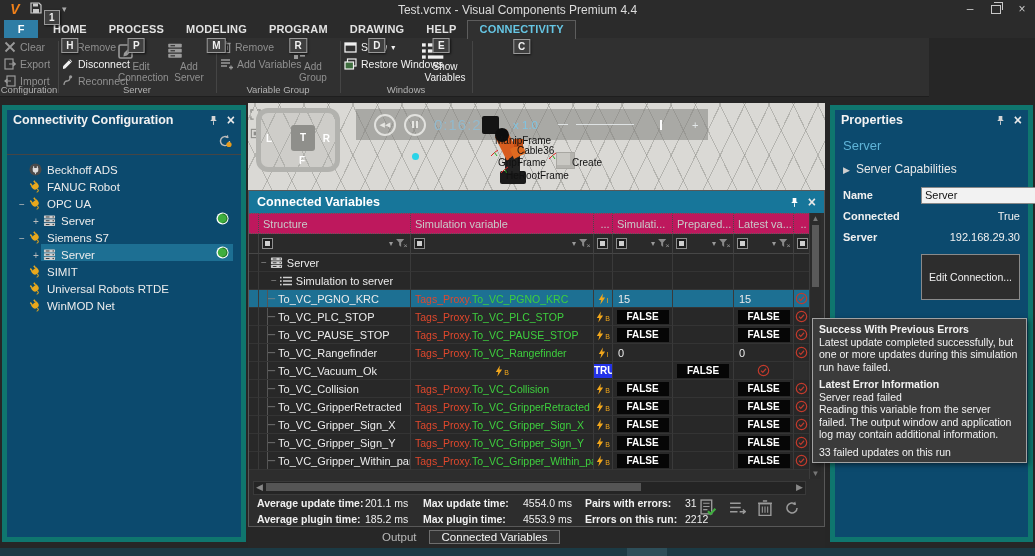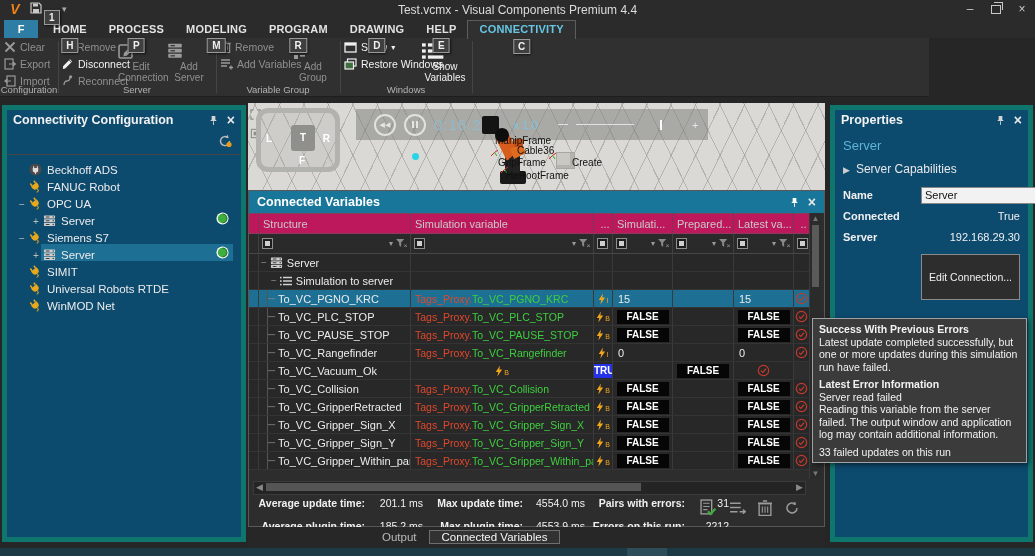--- a/index.html
+++ b/index.html
@@ -118,21 +118,21 @@
          display:flex;align-items:center;justify-content:center;}
   .badge.true{background:#2433e8;}
   .pv{font-size:11px;color:#eaeaea;padding-left:5px;}
   .vscroll{position:absolute;right:3px;top:22px;width:11px;height:266px;background:#2b2b2b;border-left:1px solid #3c3c3c;}
   .vthumb{position:absolute;left:2px;top:4px;width:7px;height:62px;background:#5a5a5a;}
   .varrow{position:absolute;left:1px;width:9px;text-align:center;color:#777;font-size:8px;}
   .hscroll{position:absolute;left:4px;right:18px;top:290px;height:12px;background:#242424;border:1px solid #3a3a3a;}
   .hthumb{position:absolute;left:12px;top:1px;width:68%;height:8px;background:#555;}
   .harrow{position:absolute;top:0;color:#888;font-size:9px;line-height:11px;}
   .stats{position:absolute;left:8px;top:306px;display:grid;grid-template-columns:108px 58px 100px 62px 100px 44px;
-         row-gap:11px;font-size:10.5px;color:#f0f0f0;text-align:right;}
+         row-gap:4px;font-size:10.5px;color:#f0f0f0;}
   .stats .sl{font-weight:bold;}
   .staticons{position:absolute;right:24px;top:308px;display:flex;gap:12px;align-items:center;color:#9b9b9b;}
 
   
   .btabs{position:absolute;left:248px;top:527px;width:577px;height:21px;background:#272727;display:flex;}
   .btab{height:21px;line-height:21px;padding:0 12px;font-size:11.5px;color:#b9b9b9;box-sizing:border-box;}
   .btab.active{background:#323232;border:1px solid #6e6e6e;color:#f5f5f5;}
 
   
   .props{left:830px;top:105px;width:203px;height:437px;}

